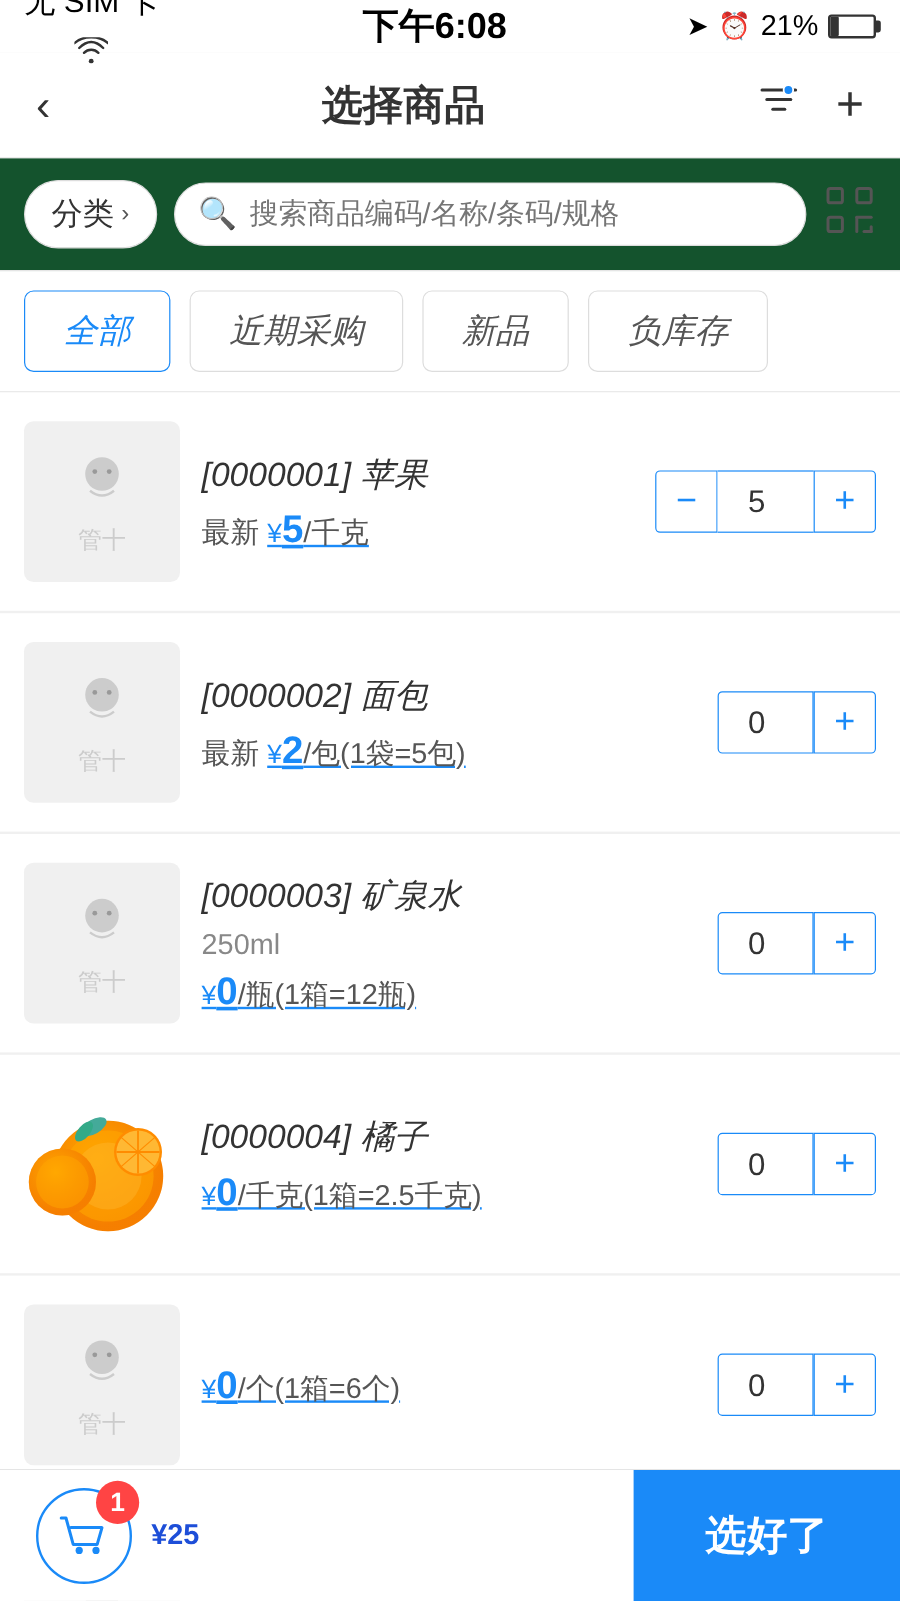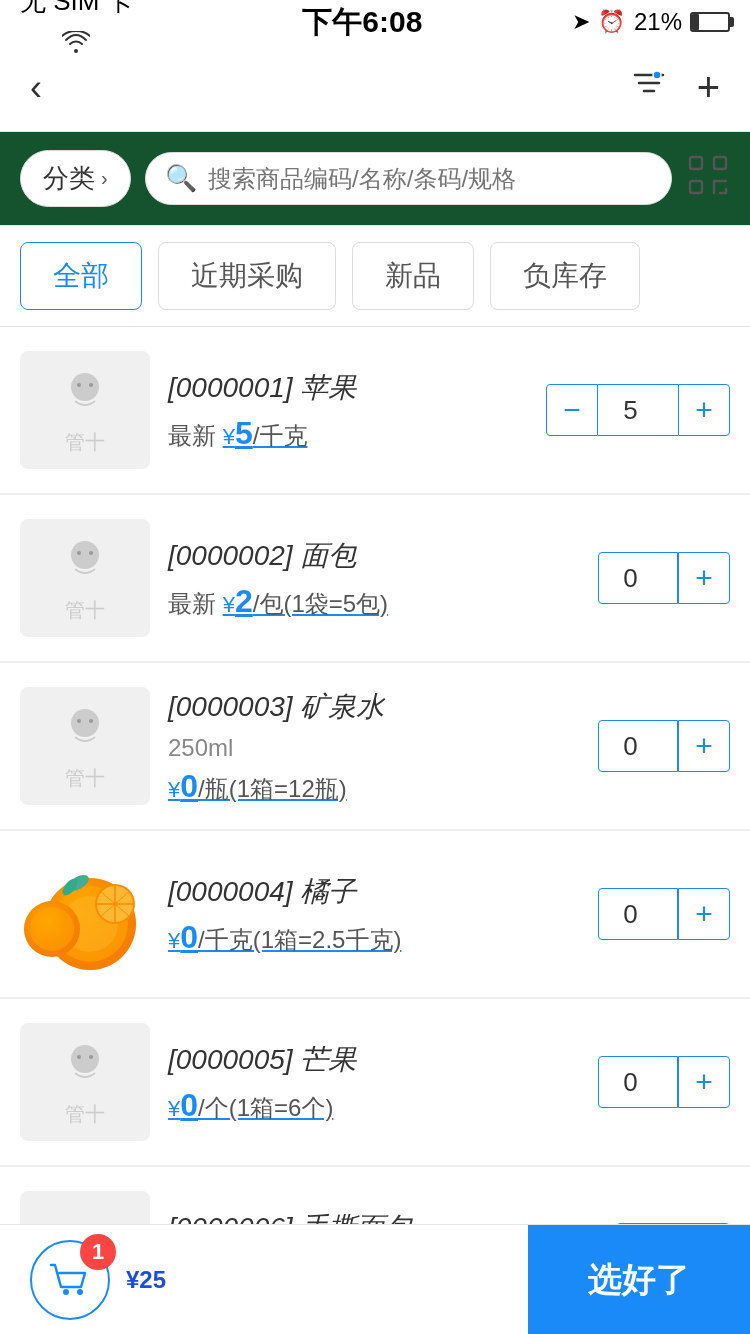--- a/index.html
+++ b/index.html
@@ -108,20 +108,21 @@
       border-bottom: 1px solid #e5e5e5;
     }
     .tab-btn {
       padding: 14px 32px;
       border-radius: 8px;
       font-size: 28px;
       border: 1.5px solid #ddd;
       background: #fff;
       color: #555;
       cursor: pointer;
+      font-style: italic;
     }
     .tab-btn.active {
       border-color: #1a8af8;
       color: #1a8af8;
       background: #fff;
     }
 
     
     .product-list {
       background: #f0f0f0;
@@ -129,21 +130,21 @@
     .product-item {
       background: #fff;
       margin-bottom: 2px;
       padding: 24px 20px;
       display: flex;
       align-items: center;
       gap: 18px;
     }
     .product-thumb {
       width: 130px;
-      height: 118px;
+      height: 134px;
       border-radius: 8px;
       background: #f0f0f0;
       display: flex;
       align-items: center;
       justify-content: center;
       overflow: hidden;
       flex-shrink: 0;
     }
     .product-thumb.has-image {
       background: #fff;
@@ -335,20 +336,21 @@
     <span style="font-size:22px;">⏰</span>
     <span>21%</span>
     <div class="battery-icon">
       <div class="battery-fill"></div>
     </div>
   </div>
 </div>
 
 <div class="nav-bar">
   <span class="nav-back">‹</span>
+  <span class="nav-title">选择商品</span>
   <div class="nav-actions">
     <span class="nav-filter-icon">
       <svg width="36" height="36" viewBox="0 0 36 36" fill="none">
         <line x1="4" y1="10" x2="32" y2="10" stroke="#333" stroke-width="2.5" stroke-linecap="round"></line>
         <line x1="8" y1="18" x2="28" y2="18" stroke="#333" stroke-width="2.5" stroke-linecap="round"></line>
         <line x1="13" y1="26" x2="23" y2="26" stroke="#333" stroke-width="2.5" stroke-linecap="round"></line>
         <circle cx="26" cy="10" r="4" fill="#1a8af8" stroke="#fff" stroke-width="1.5"></circle>
       </svg>
     </span>
     <span class="nav-add-icon" style="font-size:40px; font-weight:300; color:#333;">+</span>
@@ -524,21 +526,20 @@
             <ellipse cx="24" cy="20" rx="4" ry="5"></ellipse>
             <ellipse cx="36" cy="20" rx="4" ry="5"></ellipse>
             <circle cx="24" cy="20" r="2" fill="#999"></circle>
             <circle cx="36" cy="20" r="2" fill="#999"></circle>
             <path d="M20 36 Q30 44 40 36" stroke="#ccc" stroke-width="2" fill="none"></path>
           </svg>
         <span class="owl-text">管十</span>
       </div>
     </div>
     <div class="product-info">
-      <div class="product-name">[0000005] 芒果</div>
       <div class="product-price">
         <span class="currency underline-text">¥</span><span class="amount underline-text">0</span><span class="unit underline-text">/个(1箱=6个)</span>
       </div>
     </div>
     <div class="qty-control">
       <input class="qty-input-only" type="number" value="0" style="">
       <button class="qty-btn plus">+</button>
     </div>
   </div>
 

